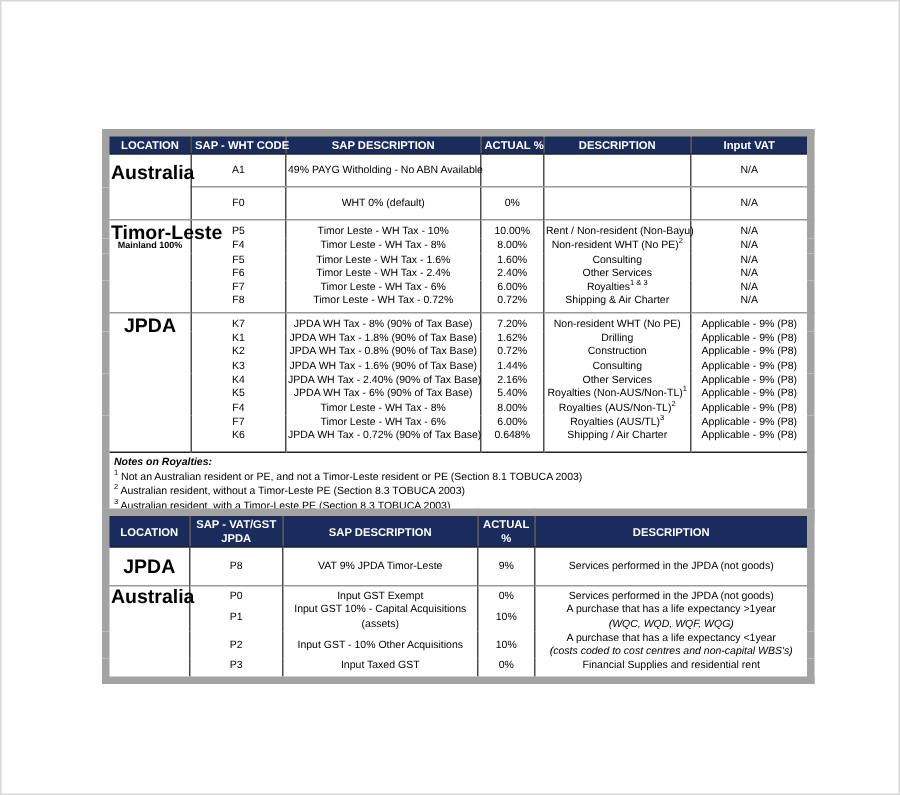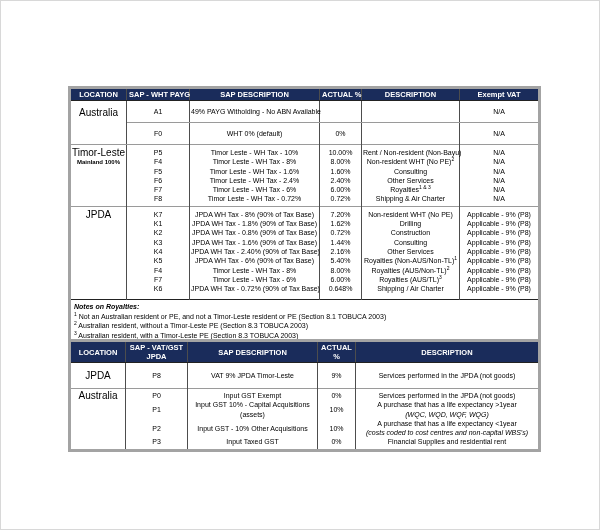--- a/index.html
+++ b/index.html
@@ -5,21 +5,21 @@
   html,body{margin:0;padding:0}
   body{
     width:600px;height:530px;position:relative;background:#ffffff;
     font-family:"Liberation Sans",sans-serif;color:#000;
     -webkit-font-smoothing:antialiased;
   }
   .page{position:absolute;inset:0;border:1px solid #d8d8d8;background:#fff;box-sizing:border-box}
 
   table.tax{
     position:absolute;border-collapse:collapse;table-layout:fixed;background:#fff;
-    border:3px solid #a3a3a3;
+    border:5px solid #a3a3a3;
   }
   #wht-table{left:67px;top:85px;width:470px}
   #vat-table{left:67px;top:338px;width:470px}
 
   th,td{border-left:1px solid #4d4d4d;border-right:1px solid #4d4d4d;box-sizing:border-box}
 
   thead th{
     background:var(--header-bg,#1a2c5b);color:var(--header-text,#fff);
     font-size:7.5px;font-weight:bold;text-align:center;vertical-align:middle;
     padding:1px 2px;line-height:9px;border-bottom:1px solid #222;
@@ -39,21 +39,21 @@
   #wht-table .g1 .g-first td,#wht-table .g2 .g-first td{padding-top:3px}
   #wht-table .g1 .g-last td{padding-bottom:2px}
   #wht-table .g2 .g-last td{padding-bottom:6px}
   #vat-table .g1 .g-first td{padding-top:2px}
   #vat-table .g1 .g-last td{padding-bottom:2px}
   #vat-table .g1 td{white-space:normal}
 
   td.loc{vertical-align:top;padding-top:3px}
   #wht-table .g0 td.loc{padding-top:7px}
   #vat-table .g0 td.loc{vertical-align:middle;padding-top:0}
-  .loc-name{font-size:10px;font-weight:normal}
+  .loc-name{font-size:13px;font-weight:bold}
   .loc-sub{font-size:6px;font-weight:bold;margin-top:1px}
 
   sup{font-size:5px;line-height:0;vertical-align:super}
   .it{font-style:italic}
 
   tfoot td.notes{
     border-top:1px solid #222;text-align:left;padding:2px 4px 3px 3px;
     font-size:7px;line-height:9.4px;white-space:nowrap;
   }
   .notes-title{font-weight:bold;font-style:italic}
@@ -68,25 +68,25 @@
       <col style="width:57px">
         <col style="width:63px">
         <col style="width:130px">
       <col style="width:42px">
         <col style="width:98px">
         <col style="width:80px">
     </colgroup>
     <thead>
         <tr>
           <th>LOCATION</th>
-          <th>SAP - WHT PAYG</th>
+          <th>SAP - WHT CODE</th>
           <th>SAP DESCRIPTION</th>
           <th>ACTUAL %</th>
           <th>DESCRIPTION</th>
-          <th>Exempt VAT</th>
+          <th>Input VAT</th>
         </tr>
       </thead>
     <tbody class="g0">
         <tr class="g-first hr">
           <td class="loc" rowspan="2">
             <div class="loc-name">Australia</div>
           </td>
           <td>A1</td>
           <td>49% PAYG Witholding - No ABN Available</td>
           <td></td>

